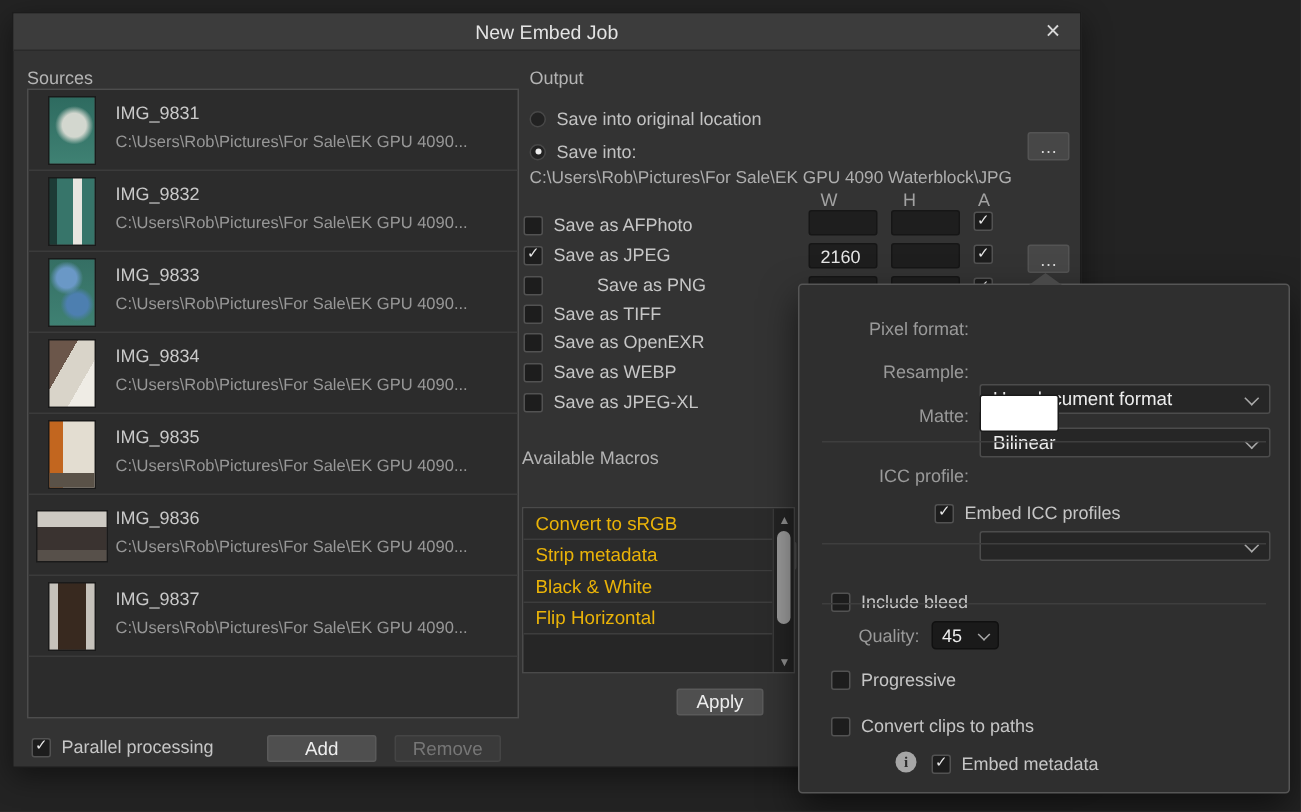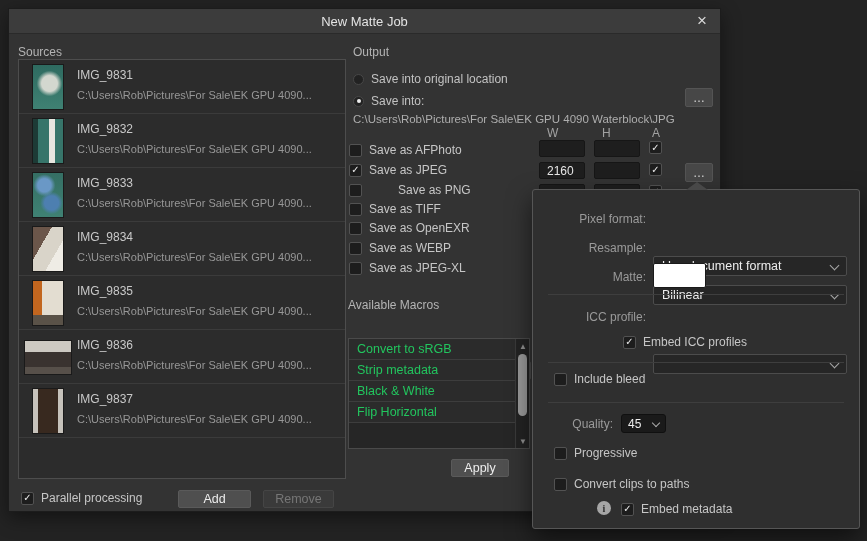--- a/index.html
+++ b/index.html
@@ -93,21 +93,21 @@
   .chk-row { position:absolute; display:flex; align-items:center; gap:7px; color:#c6c6c6;text-align:right; }
   .divider { position:absolute; left:15px; right:15px; height:1px; background:#3e3e3e; }
 
   
   .macro-list {
     position:absolute; left:339px; top:329px; width:182px; height:111px;
     background:#262626; border:1px solid #4a4a4a;
   }
   .macro-item {
     height:21px; background:#2b2b2b; border-bottom:1px solid #3d3d3d;
-    display:flex; align-items:center; padding-left:8px; color:#22c55e; font-size:12.5px;
+    display:flex; align-items:center; padding-left:8px; color:#eab308; font-size:12.5px;
     margin-right:14px;
   }
   .scrollbar {
     position:absolute; right:0; top:0; width:14px; bottom:0; background:#232323;
     border-left:1px solid #3a3a3a;
   }
   .sb-arrow { position:absolute; left:0; width:14px; height:12px; color:#8f8f8f; font-size:8px;
     display:flex; align-items:center; justify-content:center; }
   .sb-thumb { position:absolute; left:2px; width:9px; border-radius:5px; background:#9a9a9a; }
 
@@ -137,21 +137,21 @@
     background:#a6a6a6; color:#2d2d2d; font-weight:bold; font-size:10px;
     display:flex; align-items:center; justify-content:center;
     font-family:"Liberation Serif", serif;
   }
 </style>
 </head>
 <body>
 
 <div class="dialog">
   <div class="titlebar">
-    <span>New Matte Job</span>
+    <span>New Embed Job</span>
     <span class="close-btn">×</span>
   </div>
 
   <div class="section-label" style="left:9px; top:36px;">Sources</div>
 
   <div class="src-panel">
     <div class="src-row">
       <span class="thumb-box">
           <span class="thumb portrait t1"></span>
         </span>
@@ -329,21 +329,21 @@
 
   <div class="chk-row" style="left:90px; top:145px;">
     <span class="cb">
         <span class="cm">✓</span>
       </span>
     <span>Embed ICC profiles</span>
   </div>
 
   <div class="divider" style="top:172px;"></div>
 
-  <div class="chk-row" style="left:21px; top:182px;">
+  <div class="chk-row" style="left:21px; top:204px;">
     <span class="cb"></span>
     <span>Include bleed</span>
   </div>
 
   <div class="divider" style="top:212px;"></div>
 
   <div class="row-label" style="left:0; top:227px; width:80px;">Quality:</div>
   <div class="qdd">
     <span>45</span>
     <span class="chev"></span>

